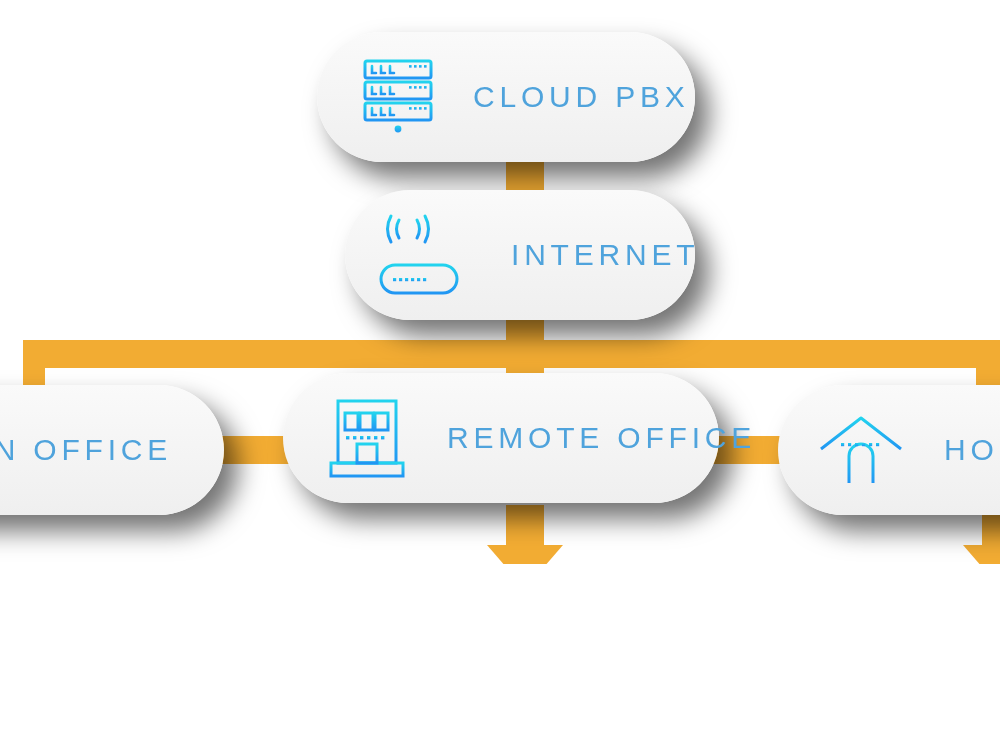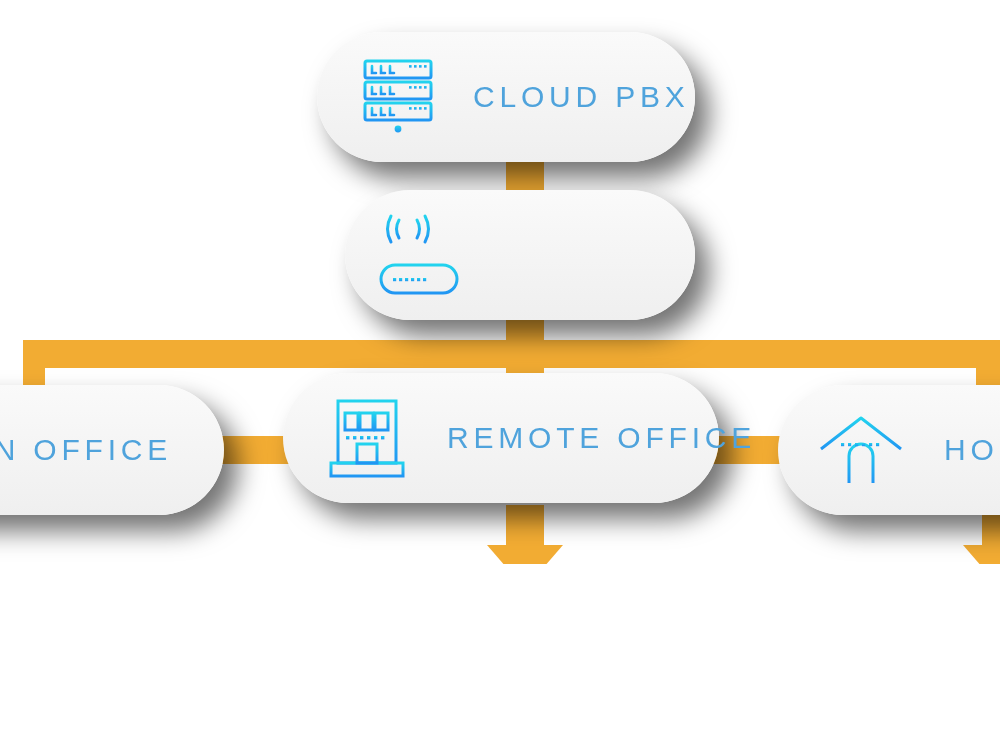--- a/index.html
+++ b/index.html
@@ -167,20 +167,21 @@
             <rect x="34" y="66" width="3.2" height="3.2"></rect>
           <rect x="40" y="66" width="3.2" height="3.2"></rect>
             <rect x="46" y="66" width="3.2" height="3.2"></rect>
         </g>
         <g stroke="url(#icg)" stroke-width="3" stroke-linecap="round">
           <path d="M14 81 v4"></path>
             <path d="M70 81 v4"></path>
         </g>
       </svg>
     </span>
+    <span class="pill-label">INTERNET</span>
   </div>
 
   <div class="pill" id="pill-main">
     <span class="pill-icon">
       <svg width="0" height="0" viewBox="0 0 0 0"></svg>
     </span>
     <span class="pill-label">MAIN OFFICE</span>
   </div>
 
   <div class="pill" id="pill-remote">

